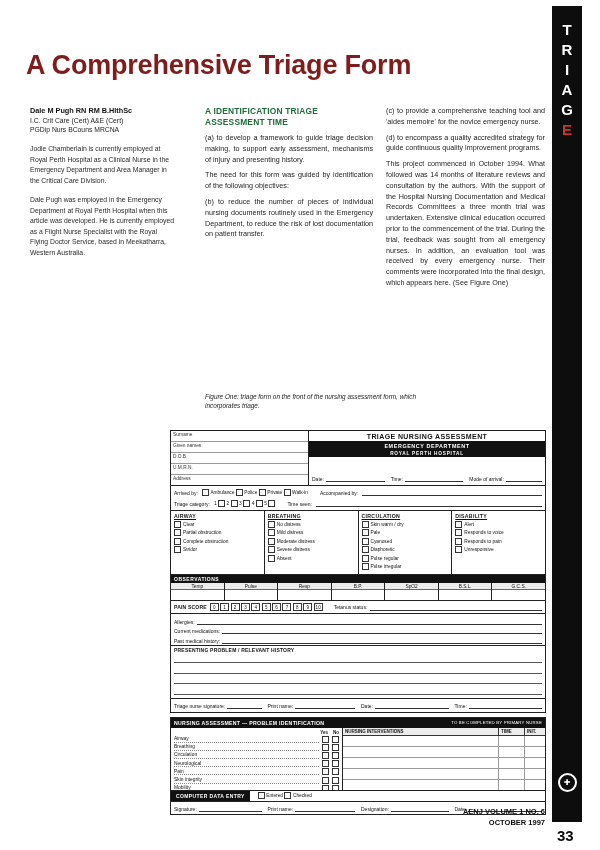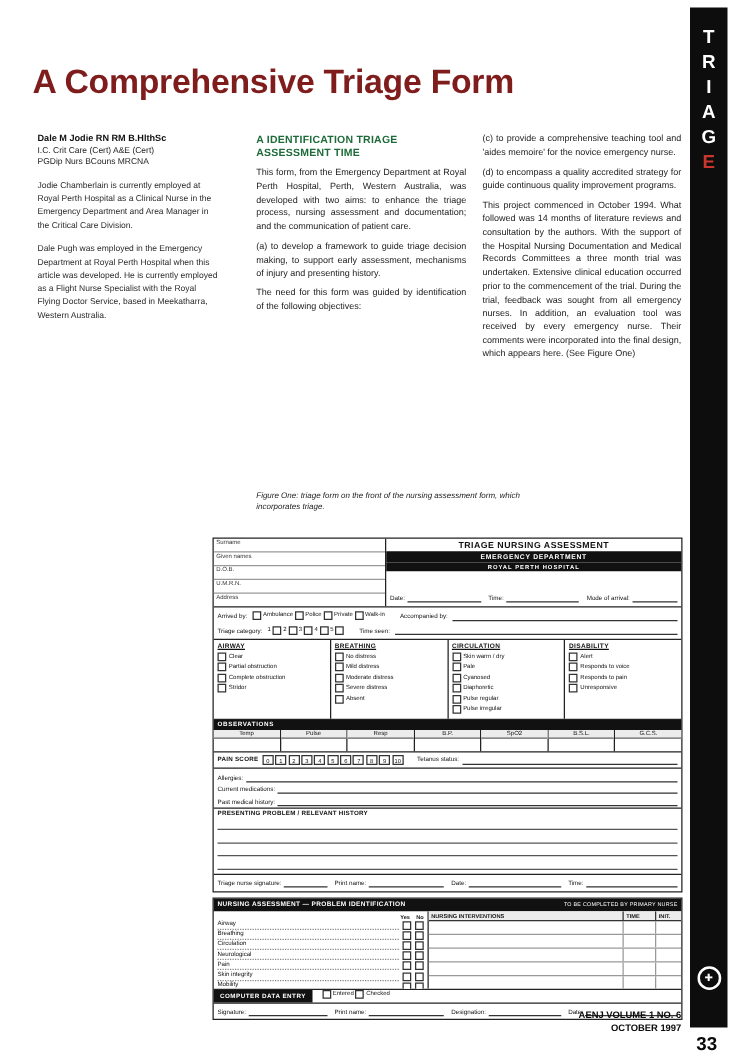--- a/index.html
+++ b/index.html
@@ -136,21 +136,21 @@
     <div class="spine-emblem">✚</div>
   </div>
 
   <h1 class="title">A Comprehensive Triage Form</h1>
 
   <div class="authors">
     <div>
 
 
         <div class="author">
-          <div class="author-name">Dale M Jodie RN RM B.HlthSc</div>
+          <div class="author-name">Dale M Pugh RN RM B.HlthSc</div>
           <div>
 
               <div class="author-cred">I.C. Crit Care (Cert) A&amp;E (Cert)</div>
 
               <div class="author-cred">PGDip Nurs BCouns MRCNA</div>
             </div>
         </div>
       </div>
     <div class="bio-list">
 
@@ -160,26 +160,26 @@
       </div>
   </div>
 
   <div class="col col1">
     <h2 class="heading">
       <span>A IDENTIFICATION TRIAGE</span><br>
       <span>ASSESSMENT TIME</span>
     </h2>
     <div>
 
-        <p class="body-text">This form, from the Emergency Department at Royal Perth Hospital, Perth, Western Australia, was developed with two aims: to enhance the triage process, nursing assessment and documentation; and the communication of patient care.</p>
 
         <p class="body-text">(a) to develop a framework to guide triage decision making, to support early assessment, mechanisms of injury and presenting history.</p>
 
         <p class="body-text">The need for this form was guided by identification of the following objectives:</p>
 
+        <p class="body-text">(b) to reduce the number of pieces of individual nursing documents routinely used in the Emergency Department, to reduce the risk of lost documentation on patient transfer.</p>
       </div>
   </div>
 
   <div class="col col2">
     <div>
 
         <p class="body-text">(c) to provide a comprehensive teaching tool and 'aides memoire' for the novice emergency nurse.</p>
 
         <p class="body-text">(d) to encompass a quality accredited strategy for guide continuous quality improvement programs.</p>
 

